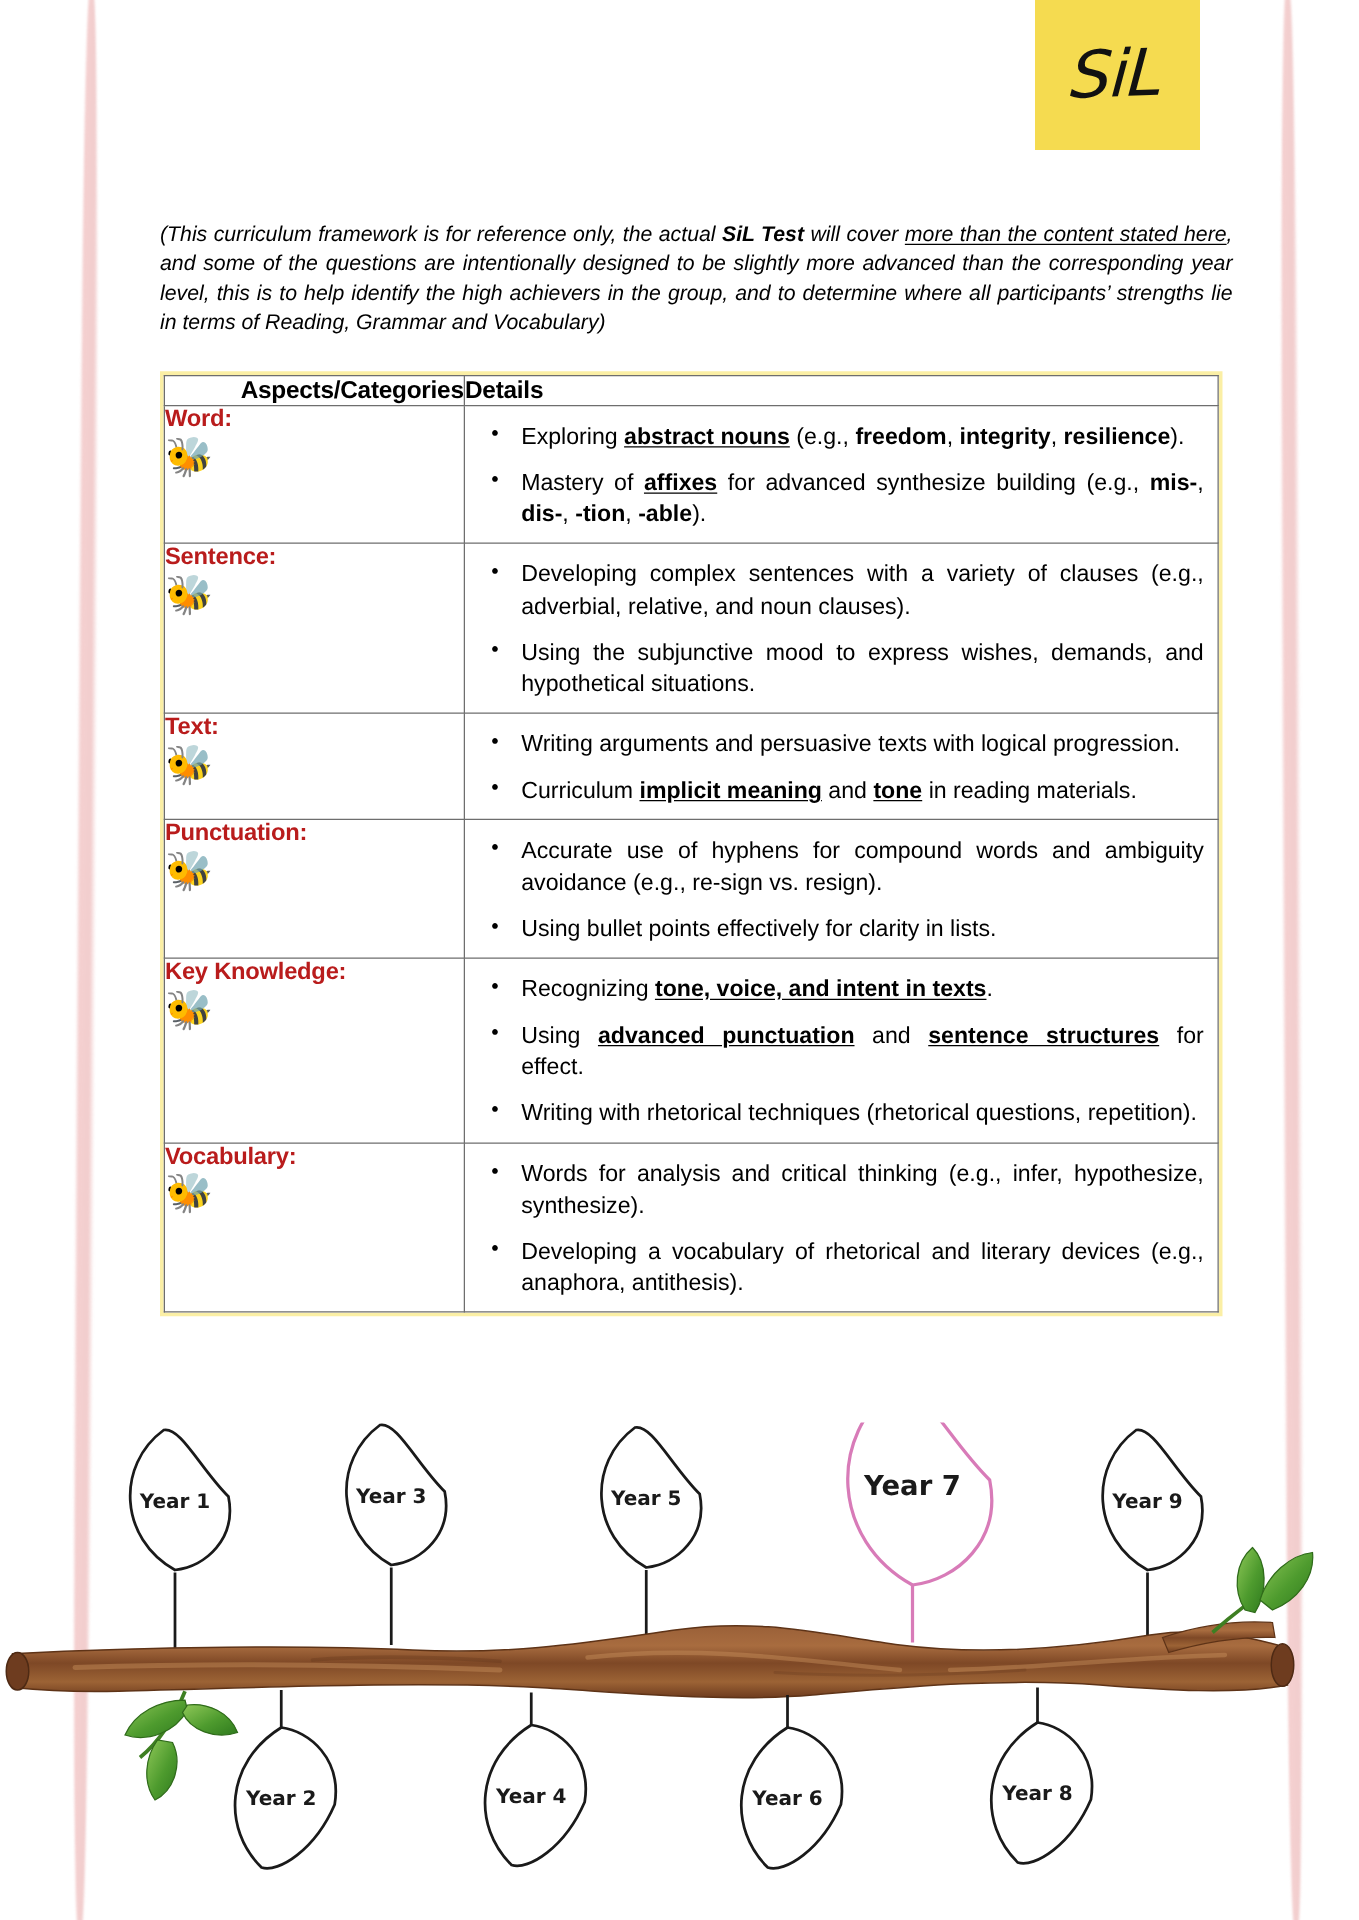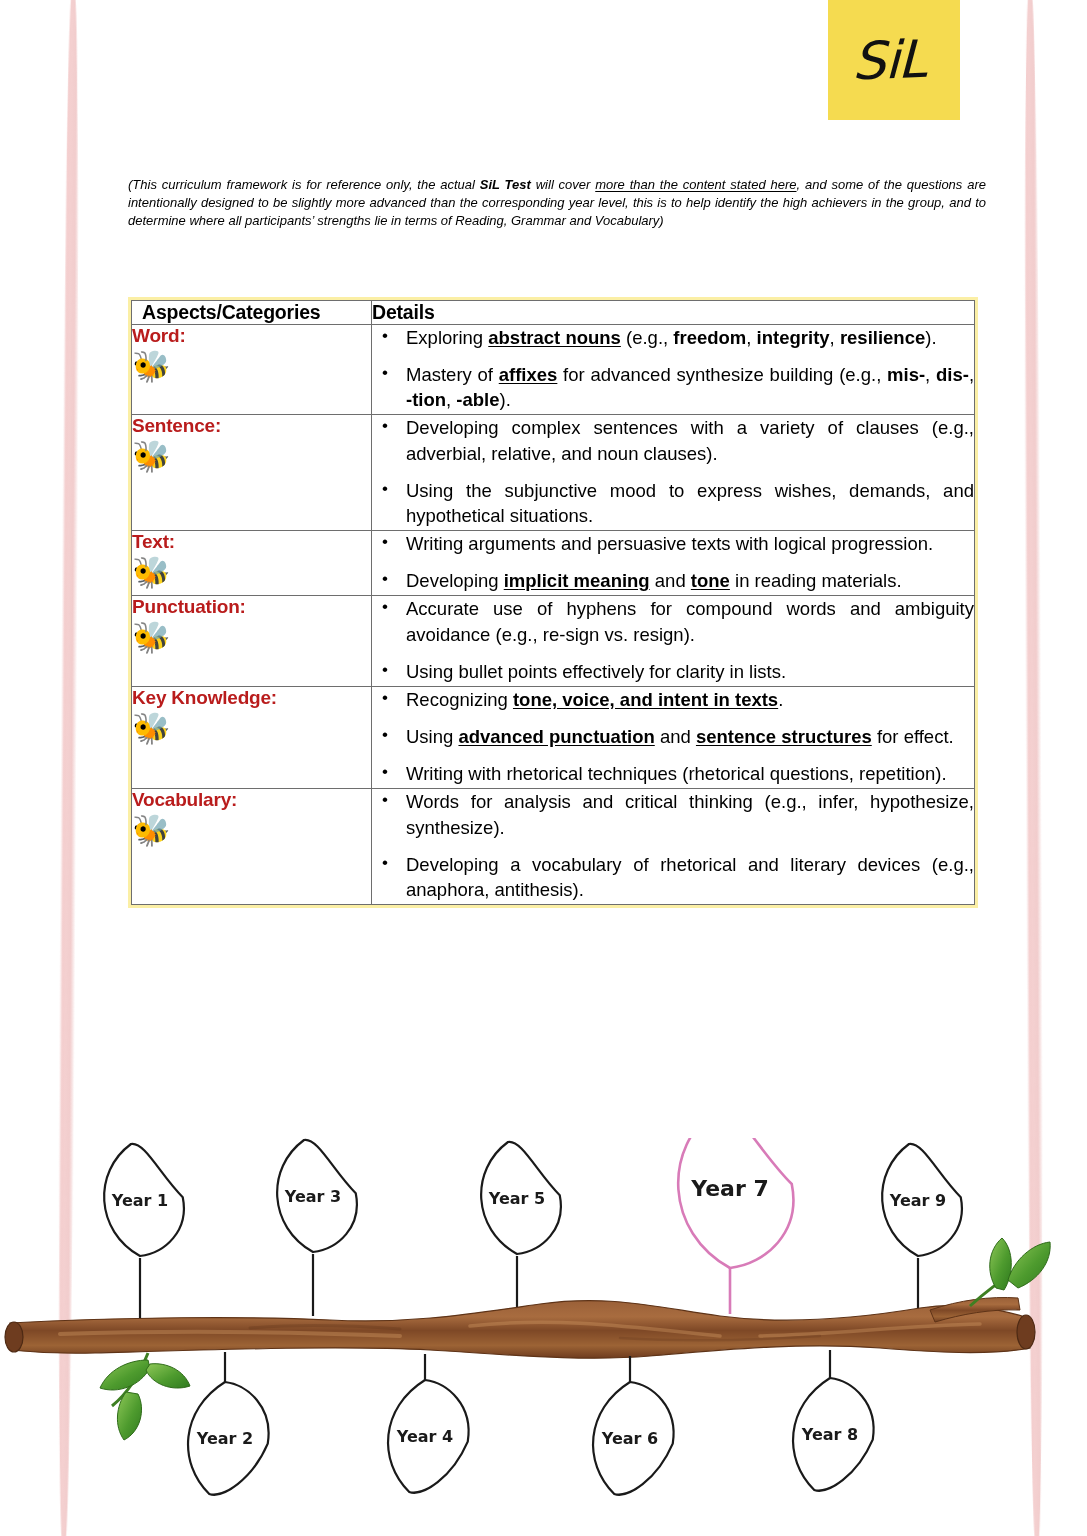--- a/index.html
+++ b/index.html
@@ -81,21 +81,21 @@
     font-weight: 700;
     text-decoration: underline;
     text-underline-offset: 3px;
     color: #000;
     letter-spacing: -0.2px;
   }
   .note {
     position: absolute;
     left: 128px; top: 176px;
     width: 858px;
-    font-size: 13px;
+    font-size: 17px;
     font-style: italic;
     line-height: 1.38;
     text-align: justify;
     color: #000;
   }
   .note .b { font-weight: 700; font-style: italic; }
   .note .u { text-decoration: underline; text-underline-offset: 2px; }
 
   
   .table-wrap {
@@ -118,21 +118,21 @@
   col.c-aspect { width: 240px; }
   col.c-detail { width: auto; }
 
   th.head {
     text-align: left;
     font-size: 19.5px;
     font-weight: 700;
     padding: 6px 4px 7px 4px;
     letter-spacing: -0.2px;
   }
-  th.head.left-head { text-align: left; padding-left: 10px; }
+  th.head.left-head { text-align: right; padding-left: 10px; }
 
   td.aspect {
     padding: 7px 6px 12px 10px;
   }
   .aspect-label {
     font-size: 19px;
     font-weight: 700;
     color: #b91c1c;
     letter-spacing: -0.2px;
     line-height: 1.15;
@@ -141,21 +141,21 @@
     font-family: "DejaVu Sans", sans-serif;
     font-size: 31px;
     line-height: 1.18;
     display: block;
     margin-top: 1px;
   }
 
   td.details {
     padding: 8px 12px 10px 6px;
   }
-  ul.bullets { list-style: none; margin: 0; padding: 0; }
+  ul.bullets { list-style: none; margin: 11px; padding: 0; }
   ul.bullets > li {
     position: relative;
     padding-left: 34px;
     margin-bottom: 12px;
     font-size: 18.5px;
     line-height: 1.36;
     text-align: justify;
     text-justify: inter-word;
     color: #000;
   }
@@ -244,21 +244,21 @@
             </td>
           </tr>
           <tr>
             <td class="aspect">
               <div class="aspect-label">Text:</div>
               <span class="bee">🐝</span>
             </td>
             <td class="details">
               <ul class="bullets">
                 <li><span>Writing arguments and persuasive texts with logical progression.</span></li>
-                <li><span>Developing </span><span class="bu">implicit meaning</span><span> and </span><span class="bu">tone</span><span> in reading materials.</span></li>
+                <li><span>Curriculum </span><span class="bu">implicit meaning</span><span> and </span><span class="bu">tone</span><span> in reading materials.</span></li>
               </ul>
             </td>
           </tr>
           <tr>
             <td class="aspect">
               <div class="aspect-label">Punctuation:</div>
               <span class="bee">🐝</span>
             </td>
             <td class="details">
               <ul class="bullets">

